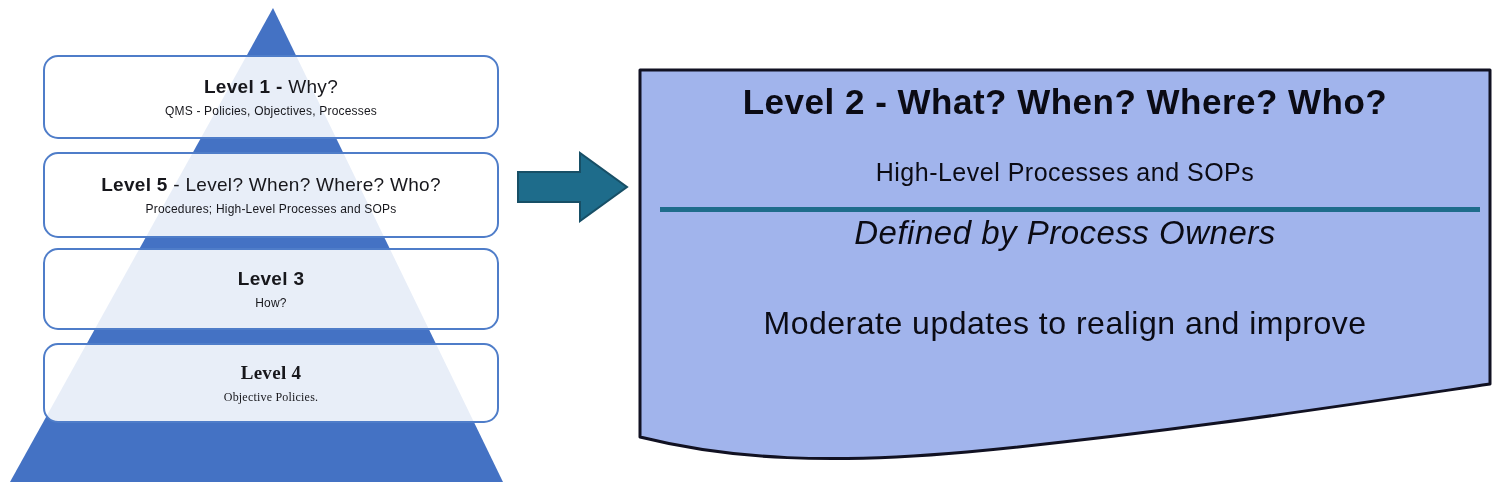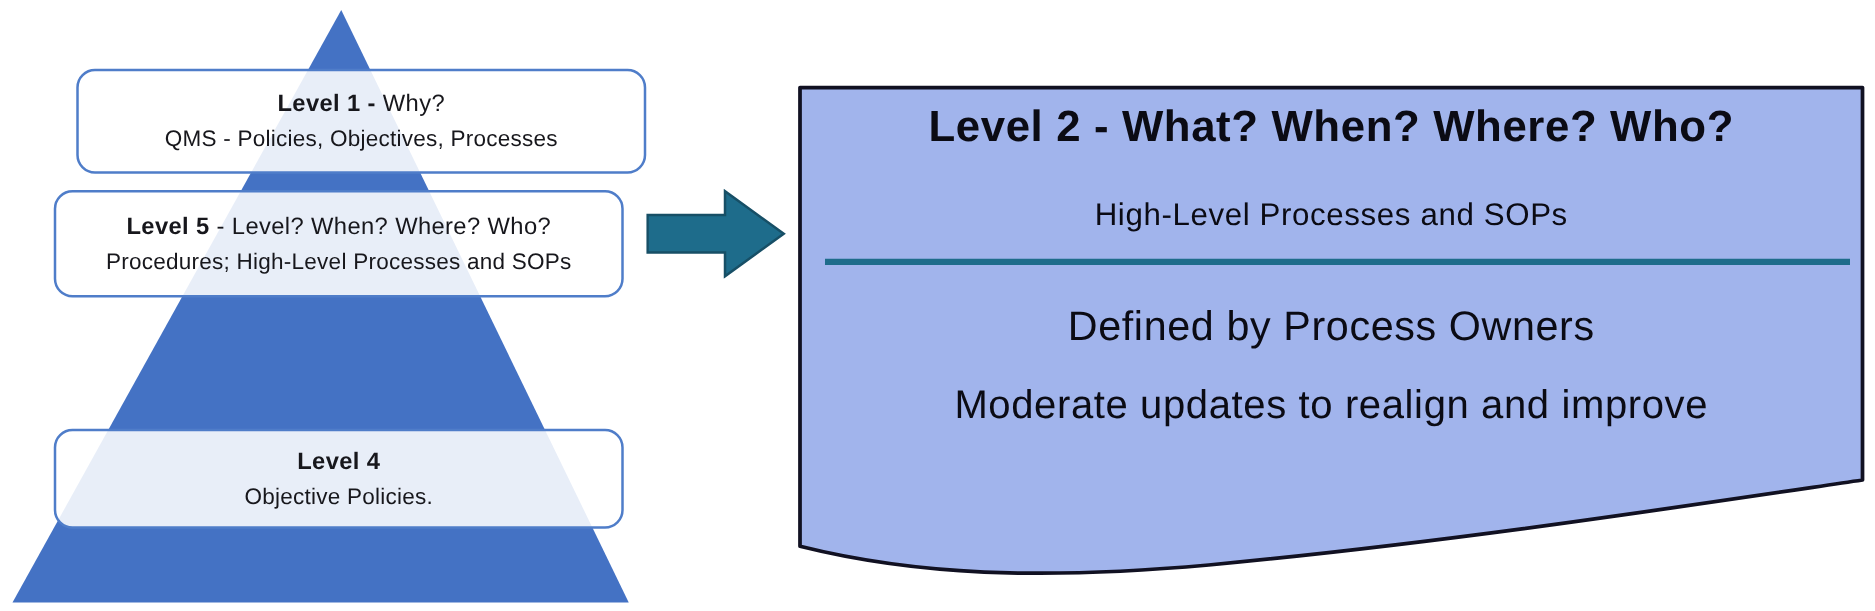--- a/index.html
+++ b/index.html
@@ -40,29 +40,29 @@
   }
   .pyr-box .pyr-title {
     font-size: 19px;
     line-height: 1;
     letter-spacing: 0.3px;
     white-space: nowrap;
   }
   .pyr-box .pyr-title span { white-space: pre-wrap; }
   .pyr-box .pyr-title .b { font-weight: bold; }
   .pyr-box .pyr-sub {
-    font-size: 18px;
+    font-size: 12px;
     line-height: 1;
     letter-spacing: 0.2px;
     white-space: nowrap;
   }
-  .box1 { top: 55px;  height: 84px; margin-left: 18px; }
+  .box1 { top: 55px;  height: 84px; }
   .box2 { top: 152px; height: 86px; }
   .box3 { top: 248px; height: 82px; }
-  .box4 { top: 343px; height: 80px; }
+  .box4 { top: 343px; height: 80px; font-family: Liberation Serif, serif; }
 
   
   .arrow-svg {
     position: absolute;
     left: 517px; top: 151px;
     width: 112px; height: 72px;
   }
 
   
   .panel {
@@ -80,21 +80,21 @@
     left: 0;
     width: 856px;
     text-align: center;
     color: #0b0b14;
     line-height: 1.2;
     letter-spacing: 0.5px;
     white-space: nowrap;
   }
   .panel-title { top: 15px;  font-size: 35px; font-weight: bold; }
   .p-line1     { top: 91px;  font-size: 25px; }
-  .p-line2     { top: 175px; font-size: 33px; }
+  .p-line2     { top: 147px; font-size: 33px; font-style: italic; }
   .p-line3     { top: 238px; font-size: 32px; }
   .panel-divider {
     position: absolute;
     left: 23px; top: 141px;
     width: 820px; height: 5px;
     background: #1E6C8B;
   }
 </style>
 </head>
 <body>
@@ -108,20 +108,24 @@
   <div class="pyr-box box1">
     <div class="pyr-title"><span class="b">Level 1 - </span><span>Why?</span></div>
     <div class="pyr-sub">QMS - Policies, Objectives, Processes</div>
   </div>
 
   <div class="pyr-box box2">
     <div class="pyr-title"><span class="b">Level 5</span><span> - Level? When? Where? Who?</span></div>
     <div class="pyr-sub">Procedures; High-Level Processes and SOPs</div>
   </div>
 
+  <div class="pyr-box box3">
+    <div class="pyr-title"><span class="b">Level 3</span><span></span></div>
+    <div class="pyr-sub">How?</div>
+  </div>
 
   <div class="pyr-box box4">
     <div class="pyr-title"><span class="b">Level 4</span><span></span></div>
     <div class="pyr-sub">Objective Policies.</div>
   </div>
 
   <svg class="arrow-svg" viewBox="0 0 112 72" aria-hidden="true">
     <polygon points="1,21 63,21 63,2 110,36 63,70 63,51 1,51" fill="#1E6C8B" stroke="#174F66" stroke-width="2" stroke-linejoin="miter"></polygon>
   </svg>
 

